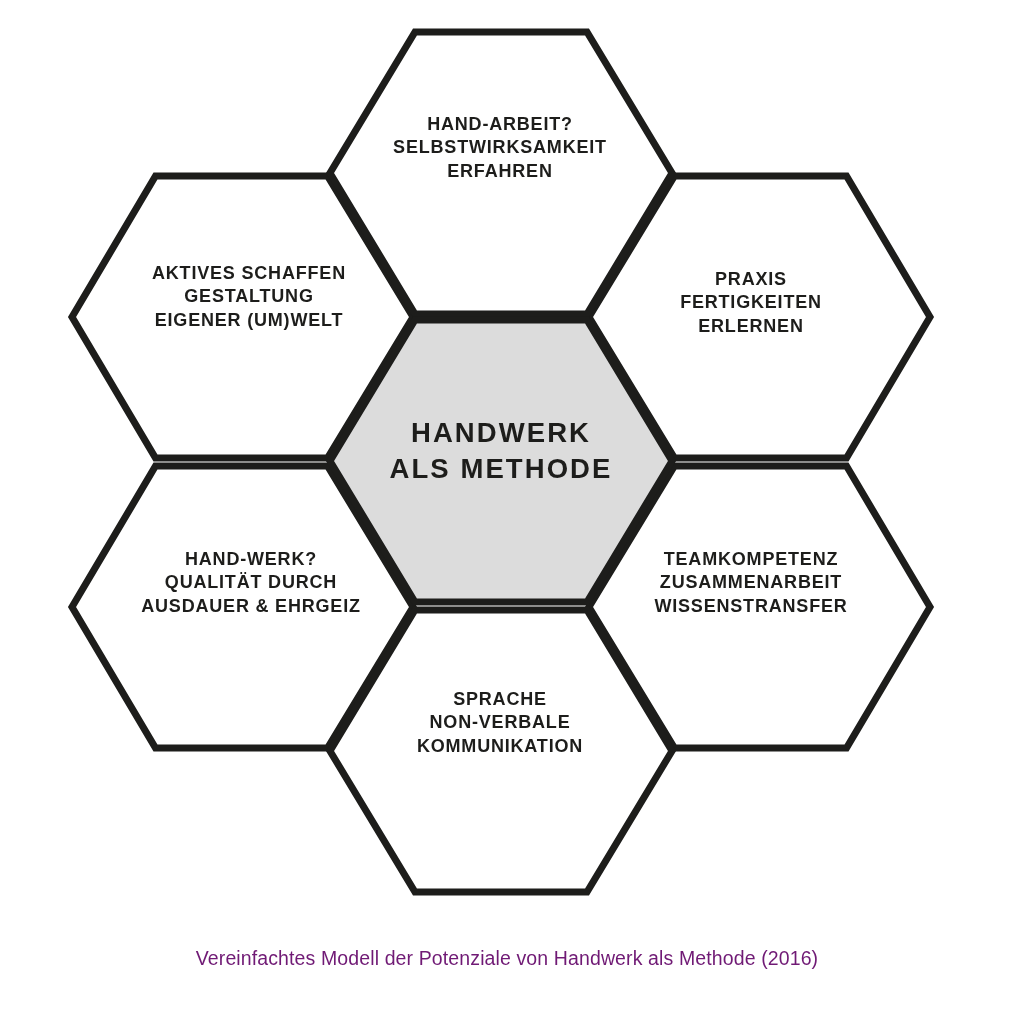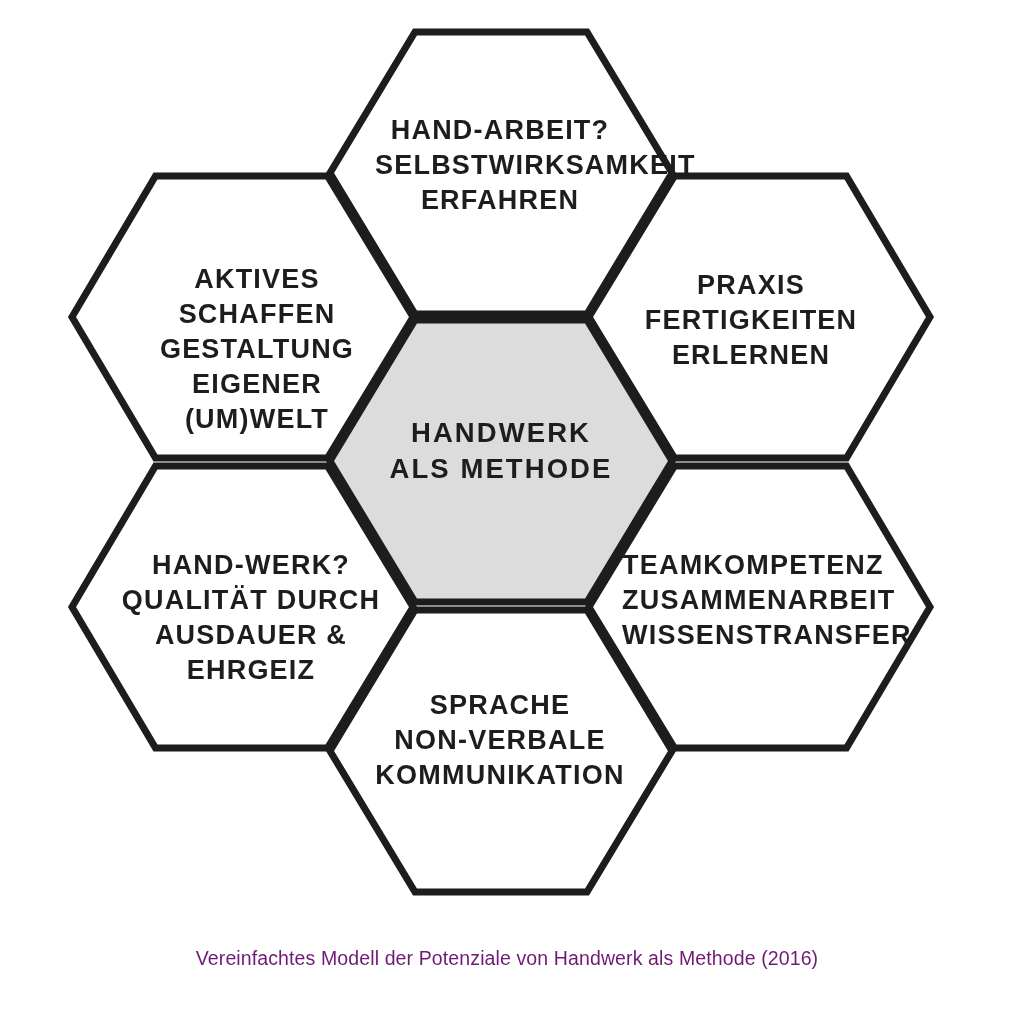--- a/index.html
+++ b/index.html
@@ -34,30 +34,30 @@
     text-align: center;
     line-height: 1.30;
     font-weight: 700;
     letter-spacing: 0.045em;
     color: #1d1d1b;
     white-space: pre-line;
     pointer-events: none;
     -webkit-font-smoothing: antialiased;
   }
   .hex-label.outer {
-    font-size: 27px;
+    font-size: 18px;
   }
   .hex-label.center {
     font-size: 27.5px;
     letter-spacing: 0.075em;
     line-height: 1.32;
   }
   
   #label-top        { left: 375px; top: 113px;  width: 250px; }
-  #label-upper-left { left: 124px; top: 262px;  width: 266px; }
+  #label-upper-left { left: 116px; top: 262px;  width: 266px; }
   #label-upper-right{ left: 626px; top: 268px;  width: 250px; }
   #label-center     { left: 361px; top: 415px;  width: 280px; }
   #label-lower-left { left: 118px; top: 548px;  width: 266px; }
   #label-lower-right{ left: 622px; top: 548px;  width: 258px; }
   #label-bottom     { left: 370px; top: 688px;  width: 260px; }
 
   #figure-caption {
     position: absolute;
     left: 0;
     top: 947px;

